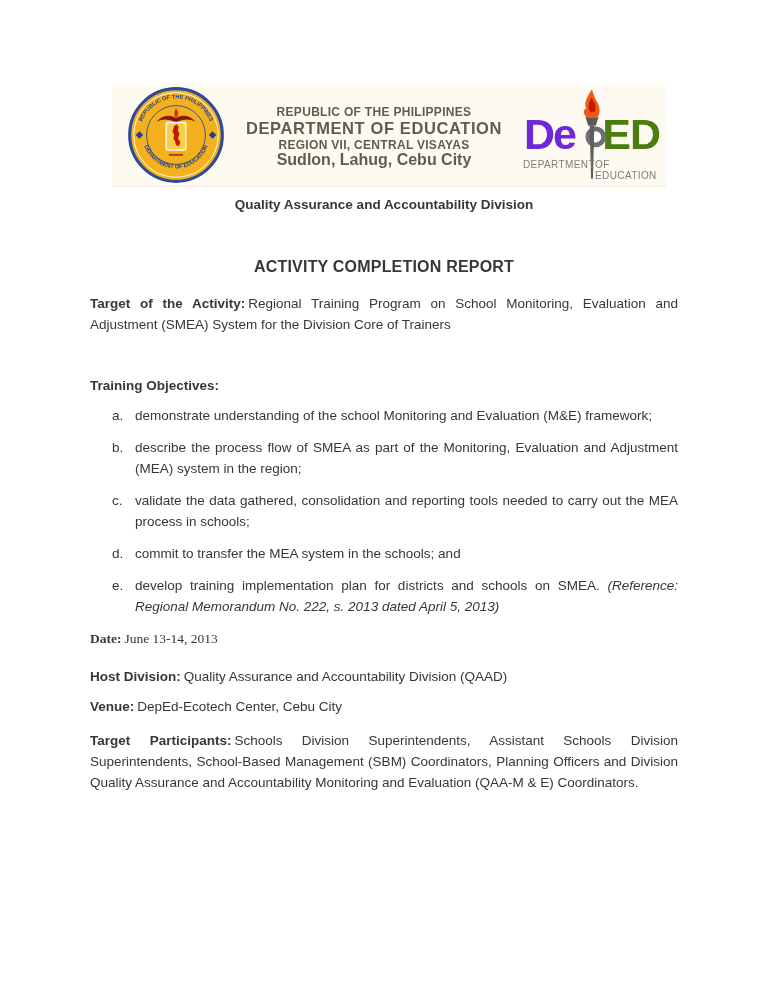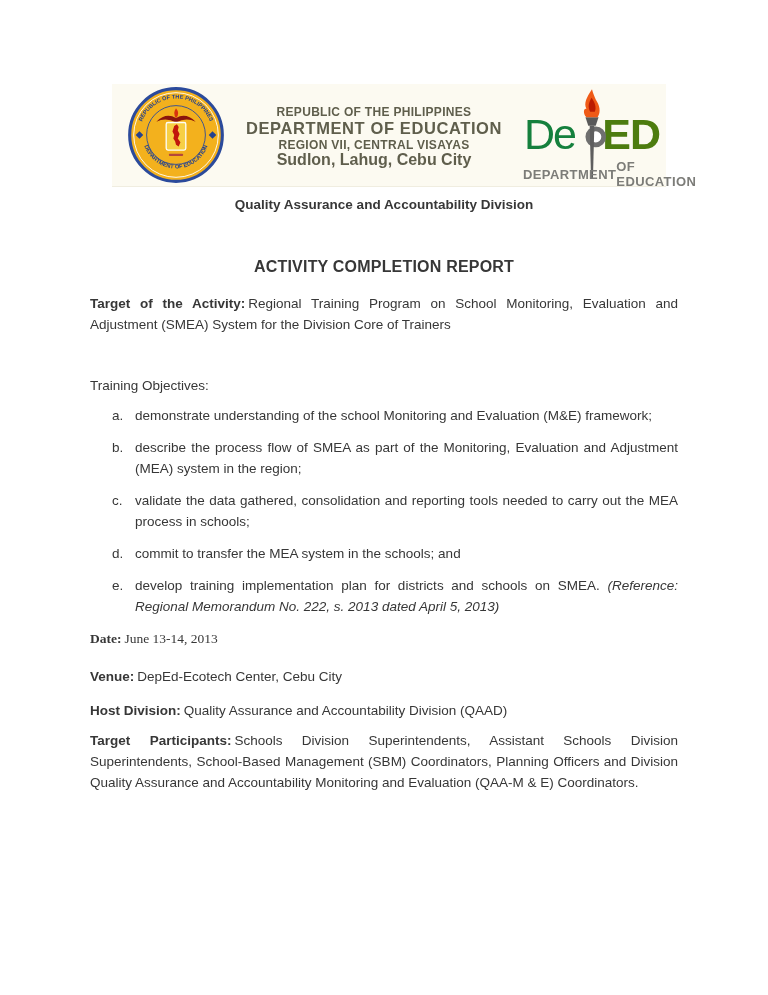--- a/index.html
+++ b/index.html
@@ -18,42 +18,42 @@
   .seal-wrap { flex:none; width:104px; height:98px; margin-left:12px; }
   .hdr-center { flex:1; text-align:center; color:#5f5e4c; font-weight:bold; padding-top:2px; }
   .hdr-l1 { font-size:12px;   line-height:14px; letter-spacing:0.3px; }
   .hdr-l2 { font-size:16.5px; line-height:19px; letter-spacing:0.6px; }
   .hdr-l3 { font-size:12px;   line-height:15px; letter-spacing:0.3px; }
   .hdr-l4 { font-size:16px; line-height:14px; }
 
   .deped { flex:none; position:relative; width:142px; height:96px; margin-right:4px; }
   .deped-de {
     position:absolute; left:4px; top:26px; font-size:43px; line-height:43px;
-    font-weight:normal; color:#15803d; letter-spacing:-2px;
+    font-weight:bold; color:#6d28d9; letter-spacing:-2px;
   }
   .deped-ed {
     position:absolute; right:2px; top:26px; font-size:43px; line-height:43px;
     font-weight:bold; color:#4d7c0f; letter-spacing:-1px;
   }
   .deped-torch { position:absolute; left:58px; top:0; width:28px; height:96px; }
   .deped-small {
     position:absolute; left:0; top:72px; width:100%;
     display:flex; justify-content:space-between; box-sizing:border-box; padding:0 3px;
-    color:#7c7c78; font-size:13px; letter-spacing:0.4px; font-weight:bold;align-items:center;
+    color:#7c7c78; font-size:10px; letter-spacing:0.4px; font-weight:normal;
   }
 
   
   .content { position:absolute; left:90px; top:197px; width:588px; font-size:13.5px; line-height:21px; }
   .division     { text-align:center; font-weight:bold; font-size:13.5px; line-height:16px; margin:0 0 45px 0; }
   .report-title { text-align:center; font-weight:bold; font-size:16px;   line-height:18px; letter-spacing:0.2px; margin:0 0 17px 0; }
   p.para { margin:0; }
   .just  { text-align:justify; }
   .lbl   { font-weight:bold; margin-right:3px; }
   #p-activity   { margin-bottom:40px; }
-  #h-objectives { font-weight:normal; margin-bottom:9px; }
+  #h-objectives { font-weight:bold; margin-bottom:9px; }
   #p-intro      { margin-bottom:11px; }
   .obj      { display:flex; margin:0 0 11px 22px; }
   .obj-ltr  { flex:none; width:23px; }
   .obj-txt  { flex:1; text-align:justify; }
   .ref      { font-style:italic; }
   #p-date   { margin-bottom:17px;font-family:Liberation Serif, serif; }
   #p-venue  { margin-bottom:13px; }
   #p-host   { margin-bottom:9px; }
 </style>
 </head>
@@ -140,20 +140,20 @@
       <span class="obj-ltr">d.</span>
       <span class="obj-txt">commit to transfer the MEA system in the schools; and</span>
     </div>
     <div class="obj">
       <span class="obj-ltr">e.</span>
       <span class="obj-txt"><span>develop training implementation plan for districts and schools on SMEA.</span> <span class="ref">(Reference: Regional Memorandum No. 222, s. 2013 dated April 5, 2013)</span></span>
     </div>
 
     <p class="para" id="p-date"><b class="lbl">Date:</b><span>June 13-14, 2013</span></p>
 
+    <p class="para" id="p-host"><b class="lbl">Host Division:</b><span>Quality Assurance and Accountability Division (QAAD)</span></p>
+
     <p class="para" id="p-venue"><b class="lbl">Venue:</b><span>DepEd-Ecotech Center, Cebu City</span></p>
-
-    <p class="para" id="p-host"><b class="lbl">Host Division:</b><span>Quality Assurance and Accountability Division (QAAD)</span></p>
 
     <p class="para just" id="p-participants"><b class="lbl">Target Participants:</b><span>Schools Division Superintendents, Assistant Schools Division Superintendents, School-Based Management (SBM) Coordinators, Planning Officers and Division Quality Assurance and Accountability Monitoring and Evaluation (QAA-M &amp; E) Coordinators.</span></p>
 
   </div>
 </div>
 
 </body></html>

